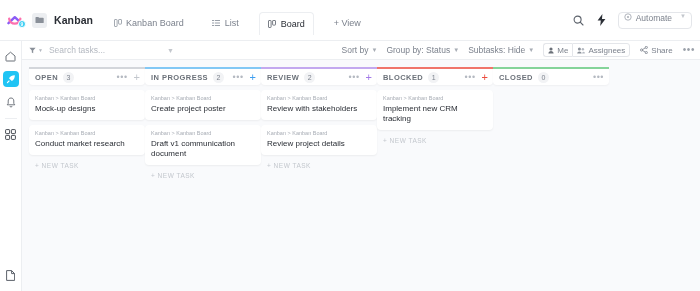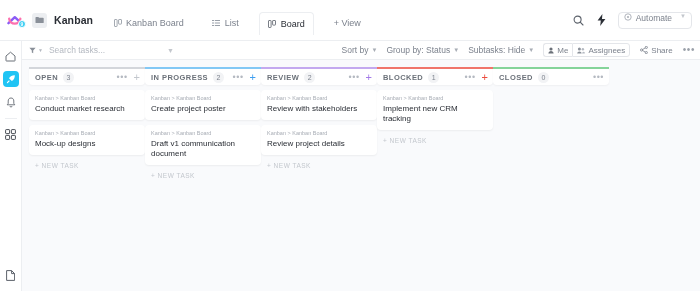--- a/index.html
+++ b/index.html
@@ -377,25 +377,25 @@
           <div class="col-head" style="border-top-color:#d3d6db;">
             <span class="col-name">OPEN</span>
             <span class="col-count">3</span>
             <span class="col-head-actions">
               <span class="col-dots">•••</span>
               <span class="col-plus" style="color:#c3c7cd;">+</span>
             </span>
           </div>
           <div class="card">
             <div class="card-crumb">Kanban &gt; Kanban Board</div>
+            <div class="card-title">Mock-up designs</div>
+          </div>
+          <div class="card">
+            <div class="card-crumb">Kanban &gt; Kanban Board</div>
             <div class="card-title">Conduct market research</div>
-          </div>
-          <div class="card">
-            <div class="card-crumb">Kanban &gt; Kanban Board</div>
-            <div class="card-title">Mock-up designs</div>
           </div>
           <div class="newtask">+ NEW TASK</div>
         </div>
 
         <div class="column">
           <div class="col-head" style="border-top-color:#82c8f5;">
             <span class="col-name">IN PROGRESS</span>
             <span class="col-count">2</span>
             <span class="col-head-actions">
               <span class="col-dots">•••</span>

